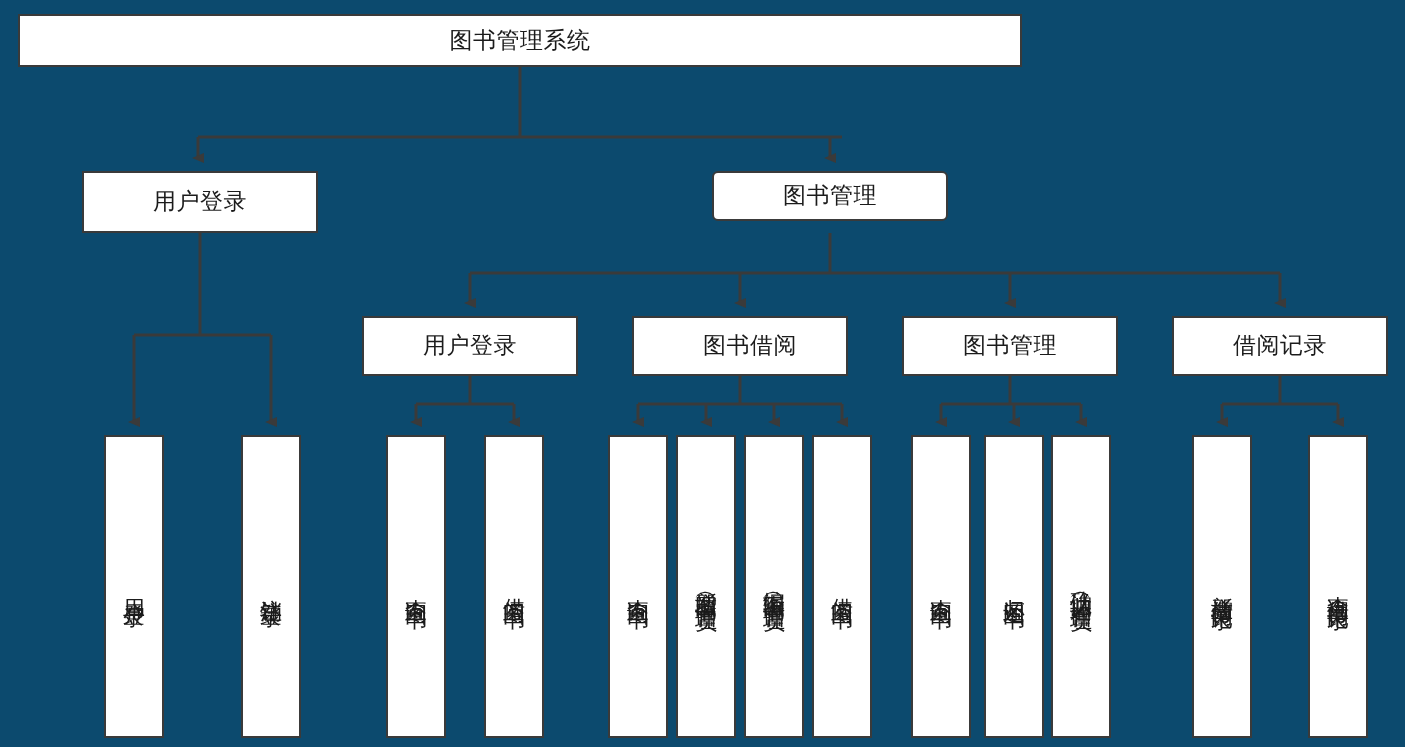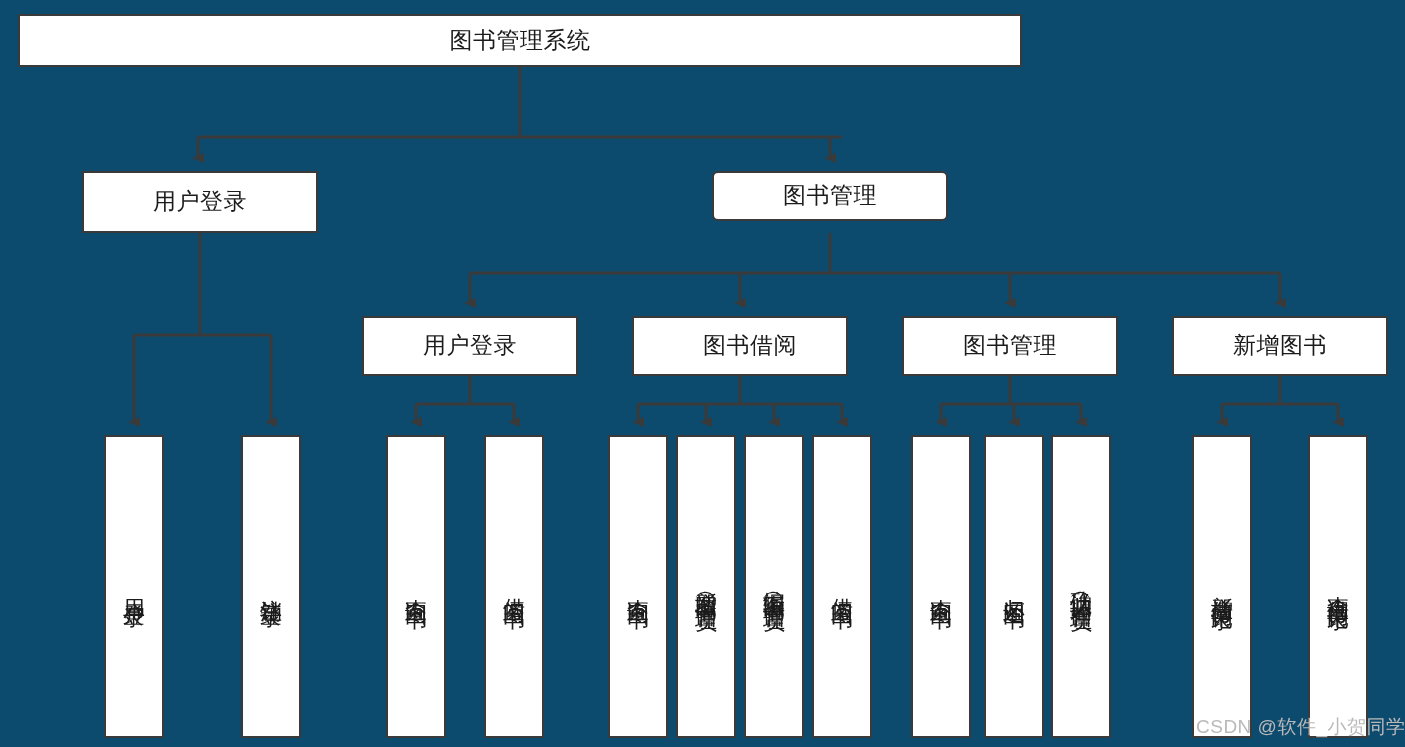--- a/index.html
+++ b/index.html
@@ -133,21 +133,21 @@
       <div class="node" style="left: 362px; top: 316px; width: 216px; height: 60px;">
         <span class="label">用户登录</span>
       </div>
       <div class="node" style="left: 632px; top: 316px; width: 216px; height: 60px; padding-left: 20px;">
         <span class="label">图书借阅</span>
       </div>
       <div class="node" style="left: 902px; top: 316px; width: 216px; height: 60px;">
         <span class="label">图书管理</span>
       </div>
       <div class="node" style="left: 1172px; top: 316px; width: 216px; height: 60px;">
-        <span class="label">新增图书</span>
+        <span class="label">借阅记录</span>
       </div>
       <div class="node vert" style="left: 104px; top: 435px; width: 60px; height: 303px;">
         <span class="label">用户登录</span>
       </div>
       <div class="node vert" style="left: 241px; top: 435px; width: 60px; height: 303px;">
         <span class="label">注销登录</span>
       </div>
       <div class="node vert" style="left: 386px; top: 435px; width: 60px; height: 303px;">
         <span class="label">查询图书</span>
       </div>
@@ -176,15 +176,14 @@
         <span class="label">确认归还（管理员）</span>
       </div>
       <div class="node vert" style="left: 1192px; top: 435px; width: 60px; height: 303px;">
         <span class="label">新增借阅记录</span>
       </div>
       <div class="node vert" style="left: 1308px; top: 435px; width: 60px; height: 303px;">
         <span class="label">查询借阅记录</span>
       </div>
     </div>
 
-  <div class="watermark" style="left: 1196px; top: 714px;">CSDN @软件_小贺同学</div>
 
 </div>
 
 </body></html>

